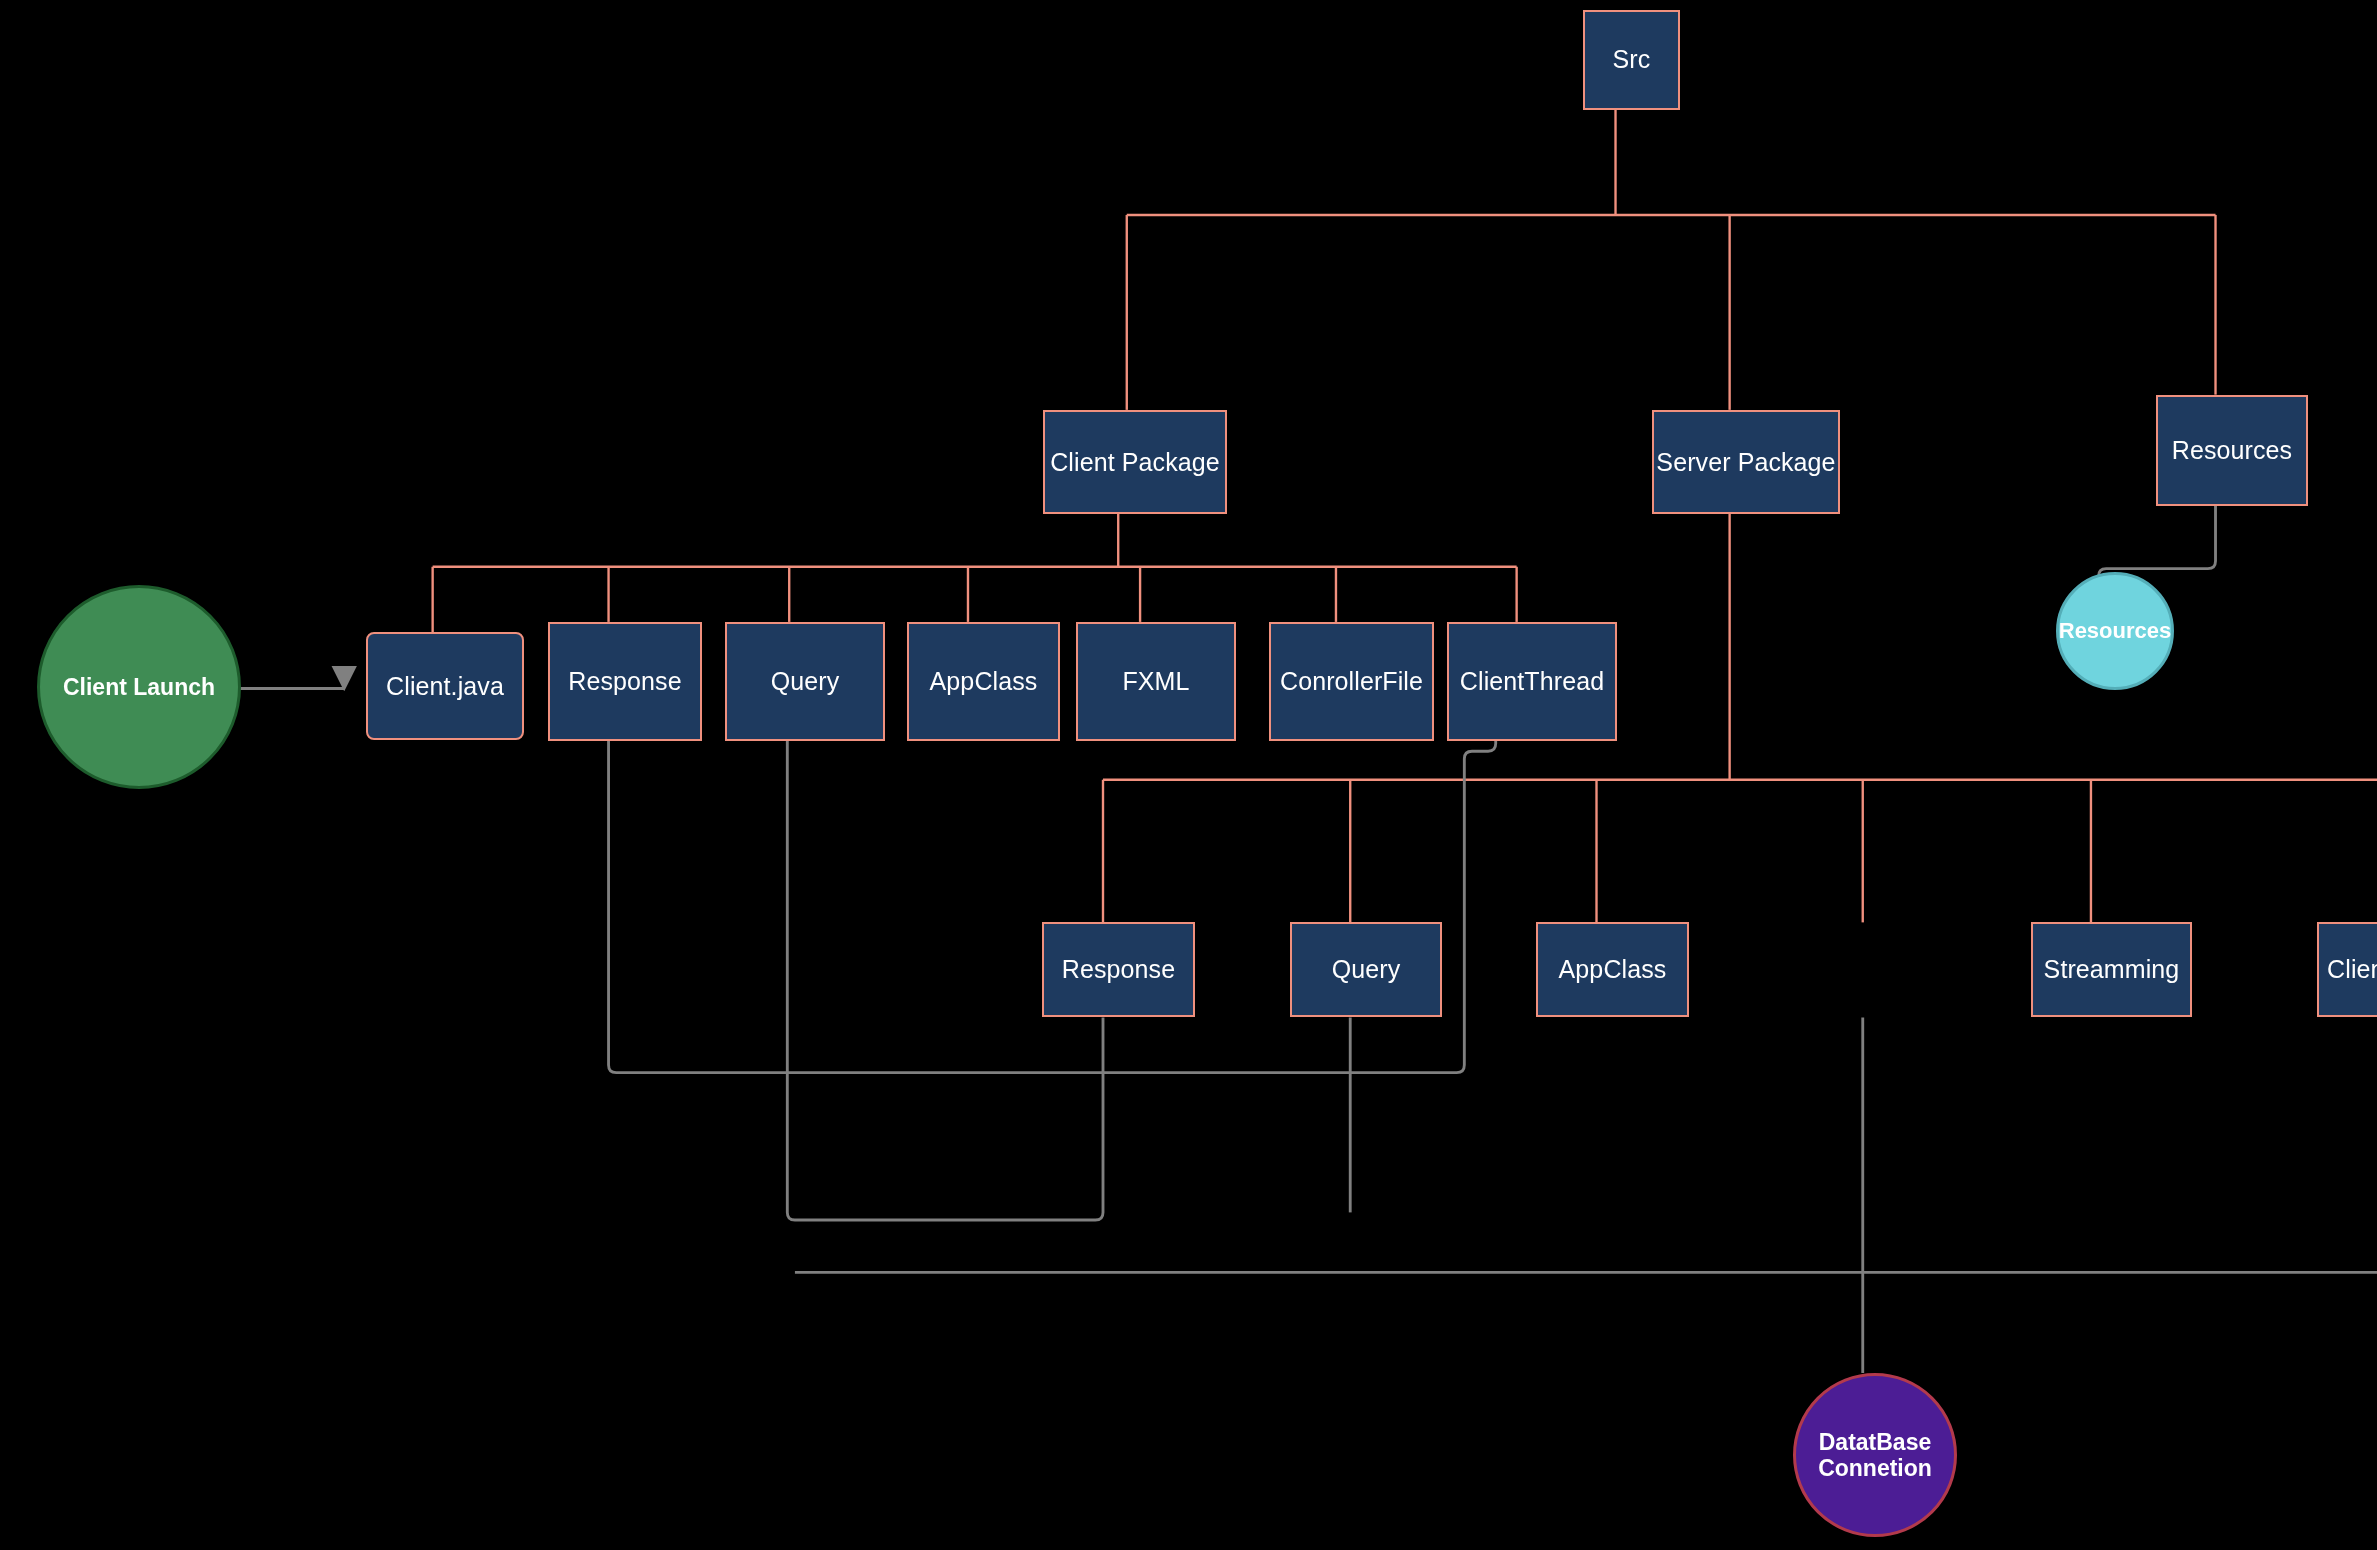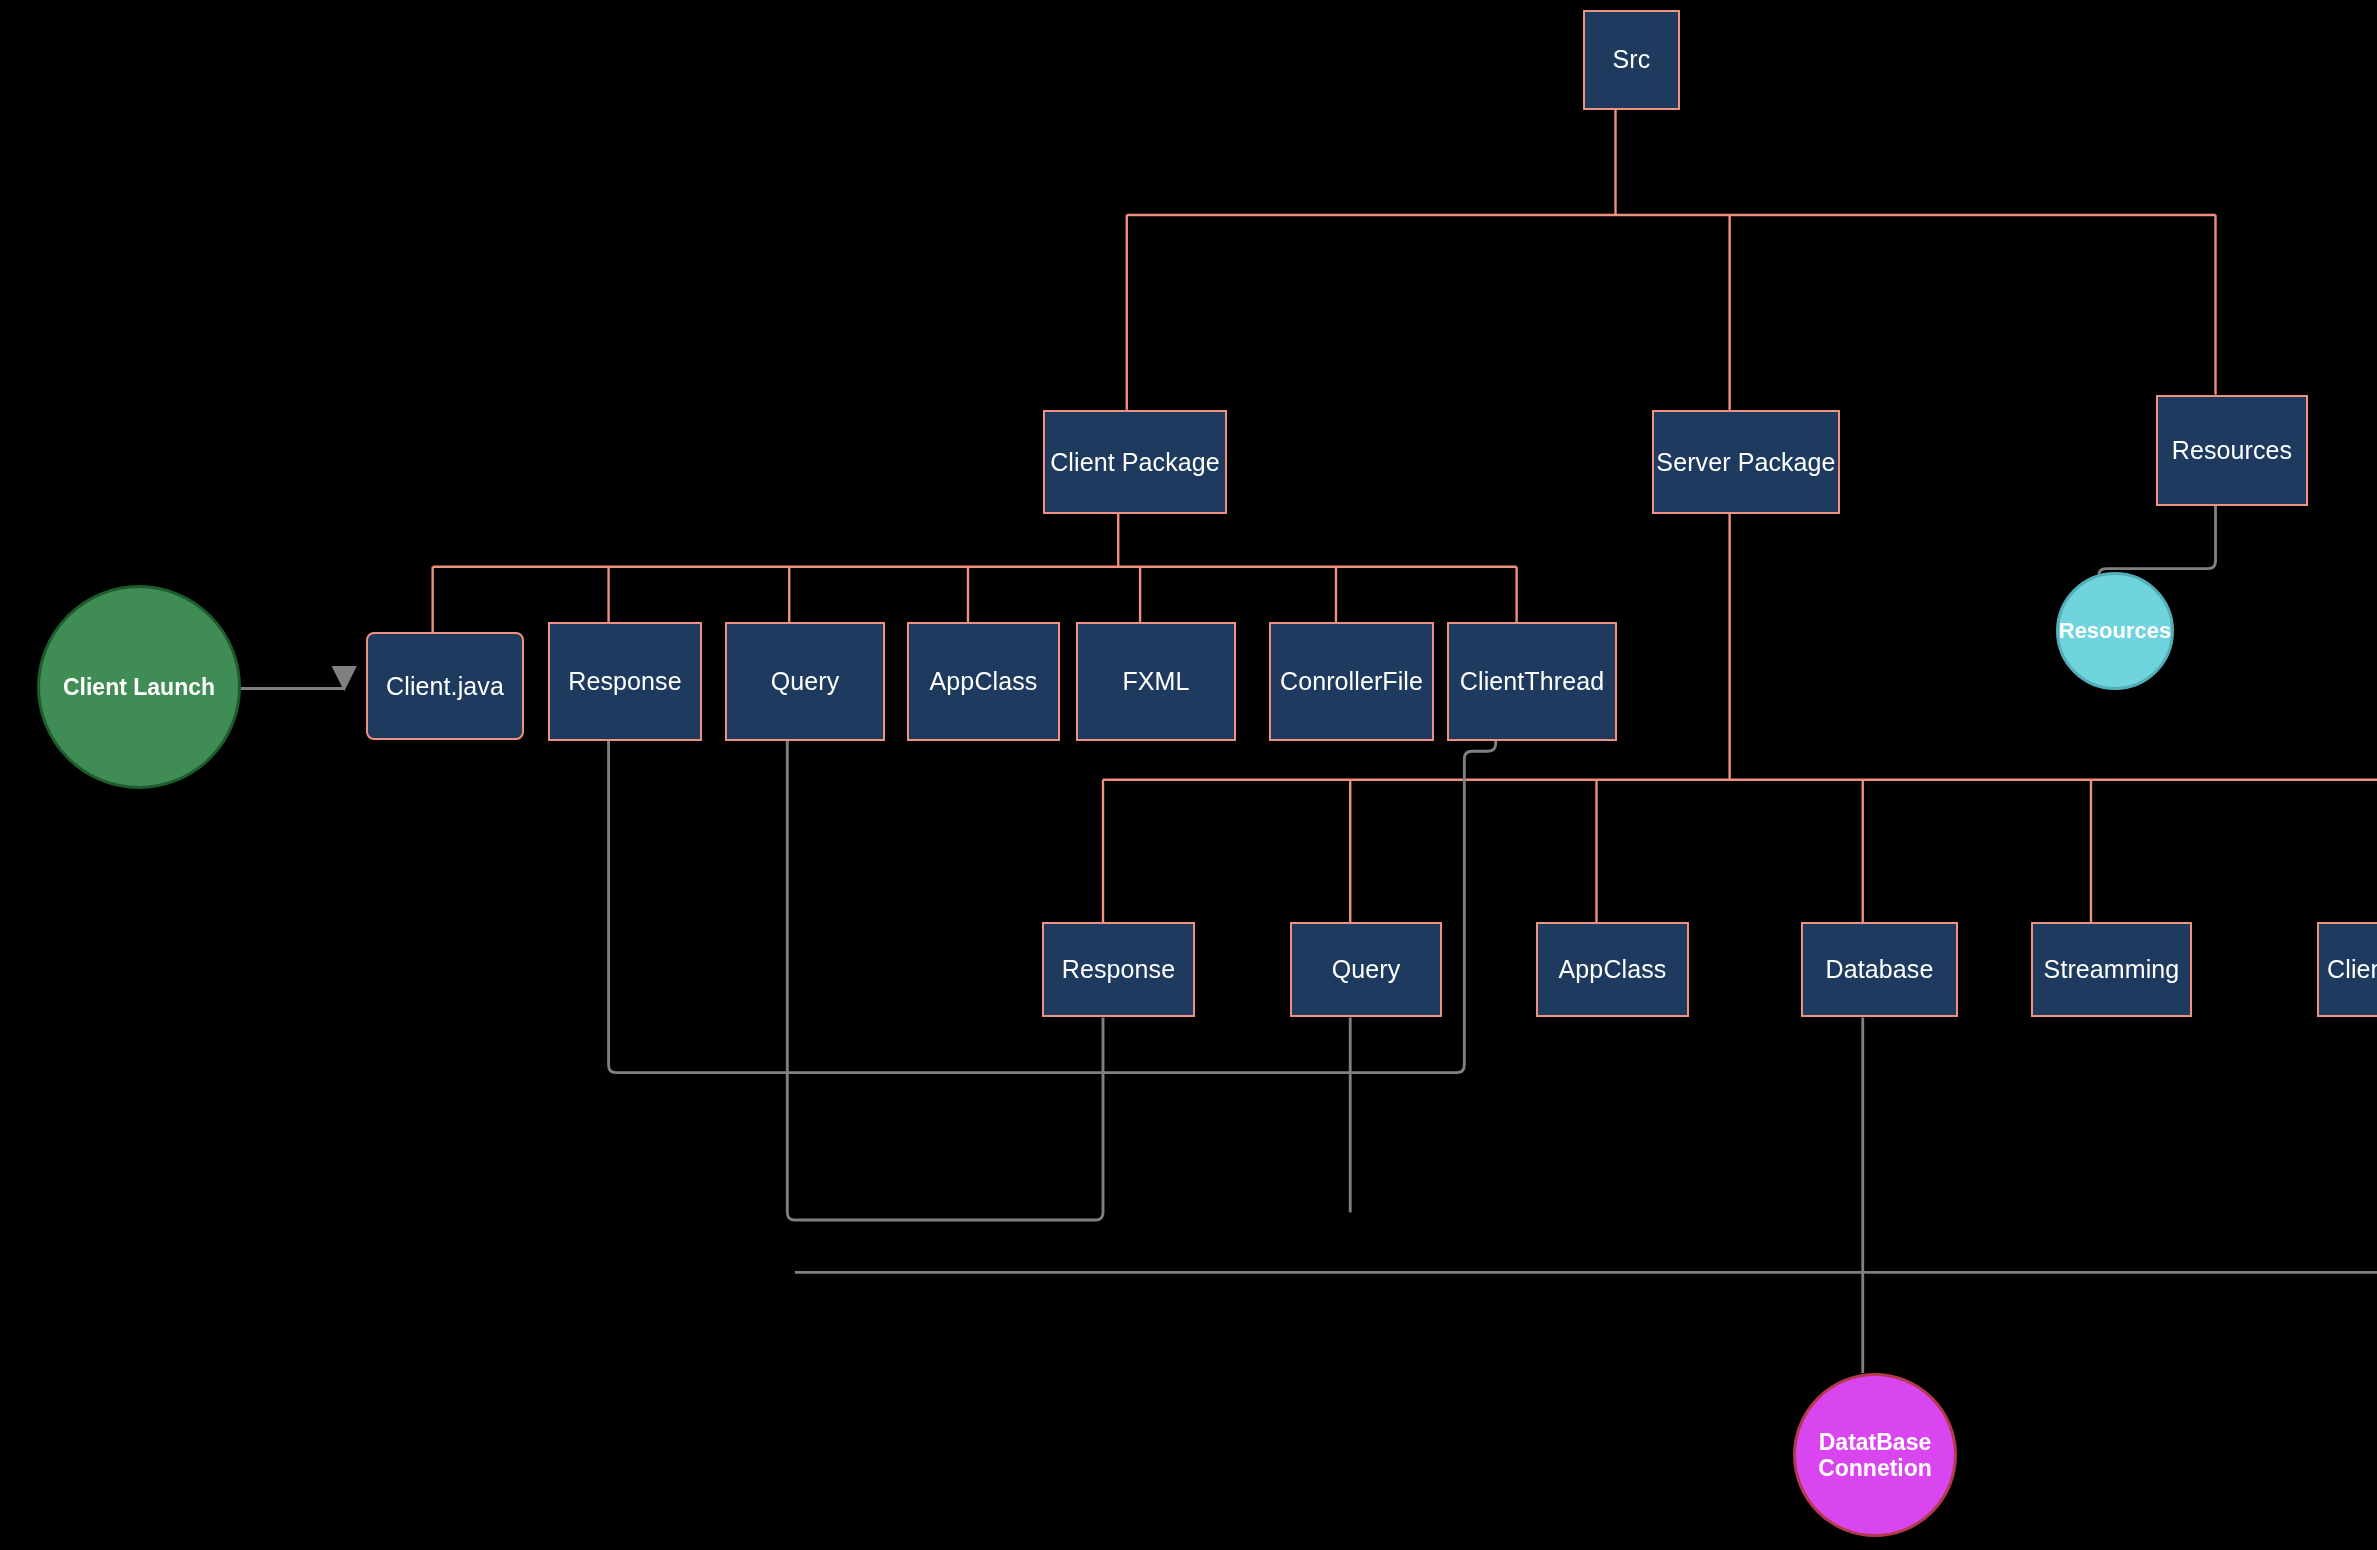--- a/index.html
+++ b/index.html
@@ -4,21 +4,21 @@
 <style>
   html,body{margin:0;padding:0;background:#000;}
   body{width:2777px;height:1550px;overflow:hidden;font-family:"Liberation Sans",sans-serif;}
   #stage{position:relative;width:2777px;height:1550px;background:#000000;}
   svg.wires{position:absolute;left:0;top:0;width:2777px;height:1550px;}
   .node{position:absolute;box-sizing:border-box;display:flex;align-items:center;justify-content:center;text-align:left;color:#ffffff;margin-left:16px;}
   .box{background:#1e3a5f;border:2.9px solid #f0907e;font-size:25px;letter-spacing:0.1px;line-height:1.15;}
   .circle{border-radius:50%;font-weight:bold;line-height:1.15;}
   .c-green{background:#3f8c54;border:3.3px solid #1d5c2c;font-size:23px;}
   .c-cyan{background:#6fd4de;border:3.3px solid #54aeb8;font-size:22px;}
-  .c-pink{background:#d946ef;border:3.3px solid #b33a4c;font-size:23px;}
+  .c-pink{background:#4c1d95;border:3.3px solid #b33a4c;font-size:23px;}
 </style>
 </head>
 <body>
 
 <div id="stage">
 
   <svg class="wires" viewBox="0 0 5841 3260">
     <defs>
       <marker id="ah-down" markerWidth="9" markerHeight="9" refX="4.5" refY="8" orient="auto" markerUnits="strokeWidth">
         <path d="M0,0 L9,0 L4.5,9 Z" fill="#808080"></path>
@@ -122,23 +122,20 @@
 
   <div class="node box" style="left:1026px;top:922px;width:153px;height:95px;">
     <span>Response</span>
   </div>
   <div class="node box" style="left:1274px;top:922px;width:152px;height:95px;">
     <span>Query</span>
   </div>
   <div class="node box" style="left:1520px;top:922px;width:153px;height:95px;">
     <span>AppClass</span>
   </div>
-  <div class="node box" style="left:1785px;top:922px;width:157px;height:95px;">
-    <span>Database</span>
-  </div>
   <div class="node box" style="left:2015px;top:922px;width:161px;height:95px;">
     <span>Streamming</span>
   </div>
   <div class="node box" style="left:2301px;top:922px;width:173px;height:95px;">
     <span>ClientHandler</span>
   </div>
 
   <div class="node circle c-green" style="left:21px;top:585px;width:204px;height:204px;">
     <span>Client Launch</span>
   </div>

